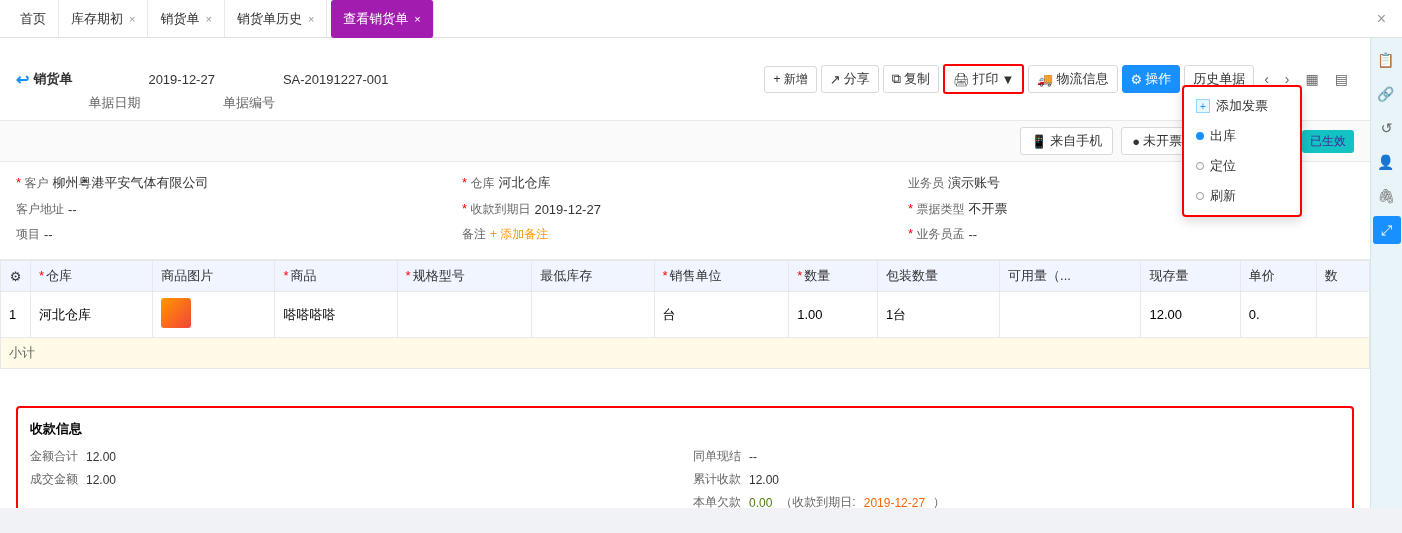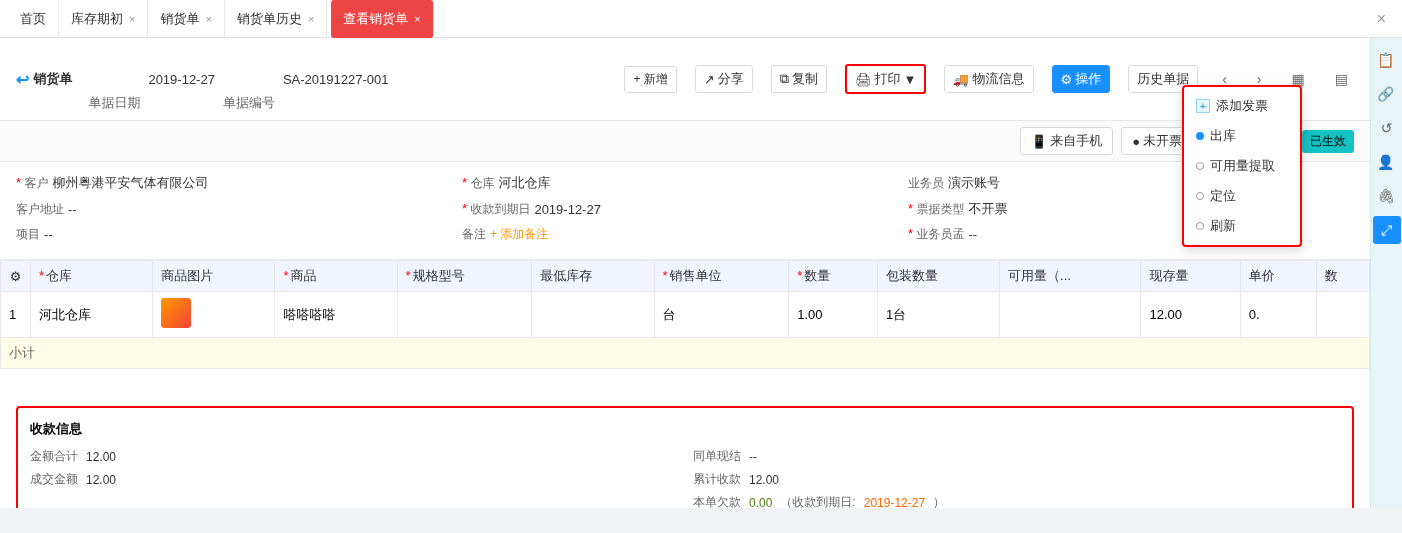--- a/index.html
+++ b/index.html
@@ -26,21 +26,21 @@
       border-right: 1px solid #e8e8e8;
       white-space: nowrap;
     }
     .tab-item .close-btn {
       margin-left: 6px;
       color: #999;
       font-size: 11px;
       cursor: pointer;
     }
     .tab-item.highlighted {
-      background: #ef4444;
+      background: #a21caf;
       color: #fff;
       border-radius: 3px;
       margin: 0 4px;
     }
     .tab-item.highlighted .close-btn { color: #fff; }
     .tab-close-right {
       margin-left: auto;
       cursor: pointer;
       color: #999;
       font-size: 16px;
@@ -80,21 +80,21 @@
       display: flex;
       align-items: center;
       gap: 8px;
       color: #333;
     }
     .doc-meta-label { color: #666; margin-top: 48px; }
     .doc-actions {
       margin-left: auto;
       display: flex;
       align-items: center;
-      gap: 18px;
+      gap: 4px;
     }
     .action-btn {
       display: flex;
       align-items: center;
       gap: 3px;
       padding: 4px 8px;
       border: 1px solid #d9d9d9;
       border-radius: 3px;
       background: #fff;
       cursor: pointer;
@@ -132,21 +132,21 @@
       border-radius: 3px;
       background: #fff;
       cursor: pointer;
       font-size: 12px;
       color: #333;
     }
     .status-badge {
       padding: 3px 8px;
       border-radius: 3px;
       font-size: 12px;
-      color: #000000;
+      color: #4c1d95;
     }
     .badge-checked { background: #52c41a; }
     .badge-effect { background: #13c2c2; }
 
     
     .form-section {
       padding: 12px 16px 8px;
       border-bottom: 1px solid #e8e8e8;
     }
     .form-row {
@@ -547,24 +547,20 @@
     <div class="dropdown-item">
       <span class="dropdown-icon-box">+</span>
       <span>添加发票</span>
     </div>
     <div class="dropdown-item">
       <span class="dropdown-dot dot-blue"></span>
       <span>出库</span>
     </div>
     <div class="dropdown-item">
       <span class="dropdown-dot dot-empty"></span>
-      <span>可用量提取</span>
-    </div>
-    <div class="dropdown-item">
-      <span class="dropdown-dot dot-empty"></span>
       <span>定位</span>
     </div>
     <div class="dropdown-item">
       <span class="dropdown-dot dot-empty"></span>
       <span>刷新</span>
     </div>
   </div>
 
 </div>
 

